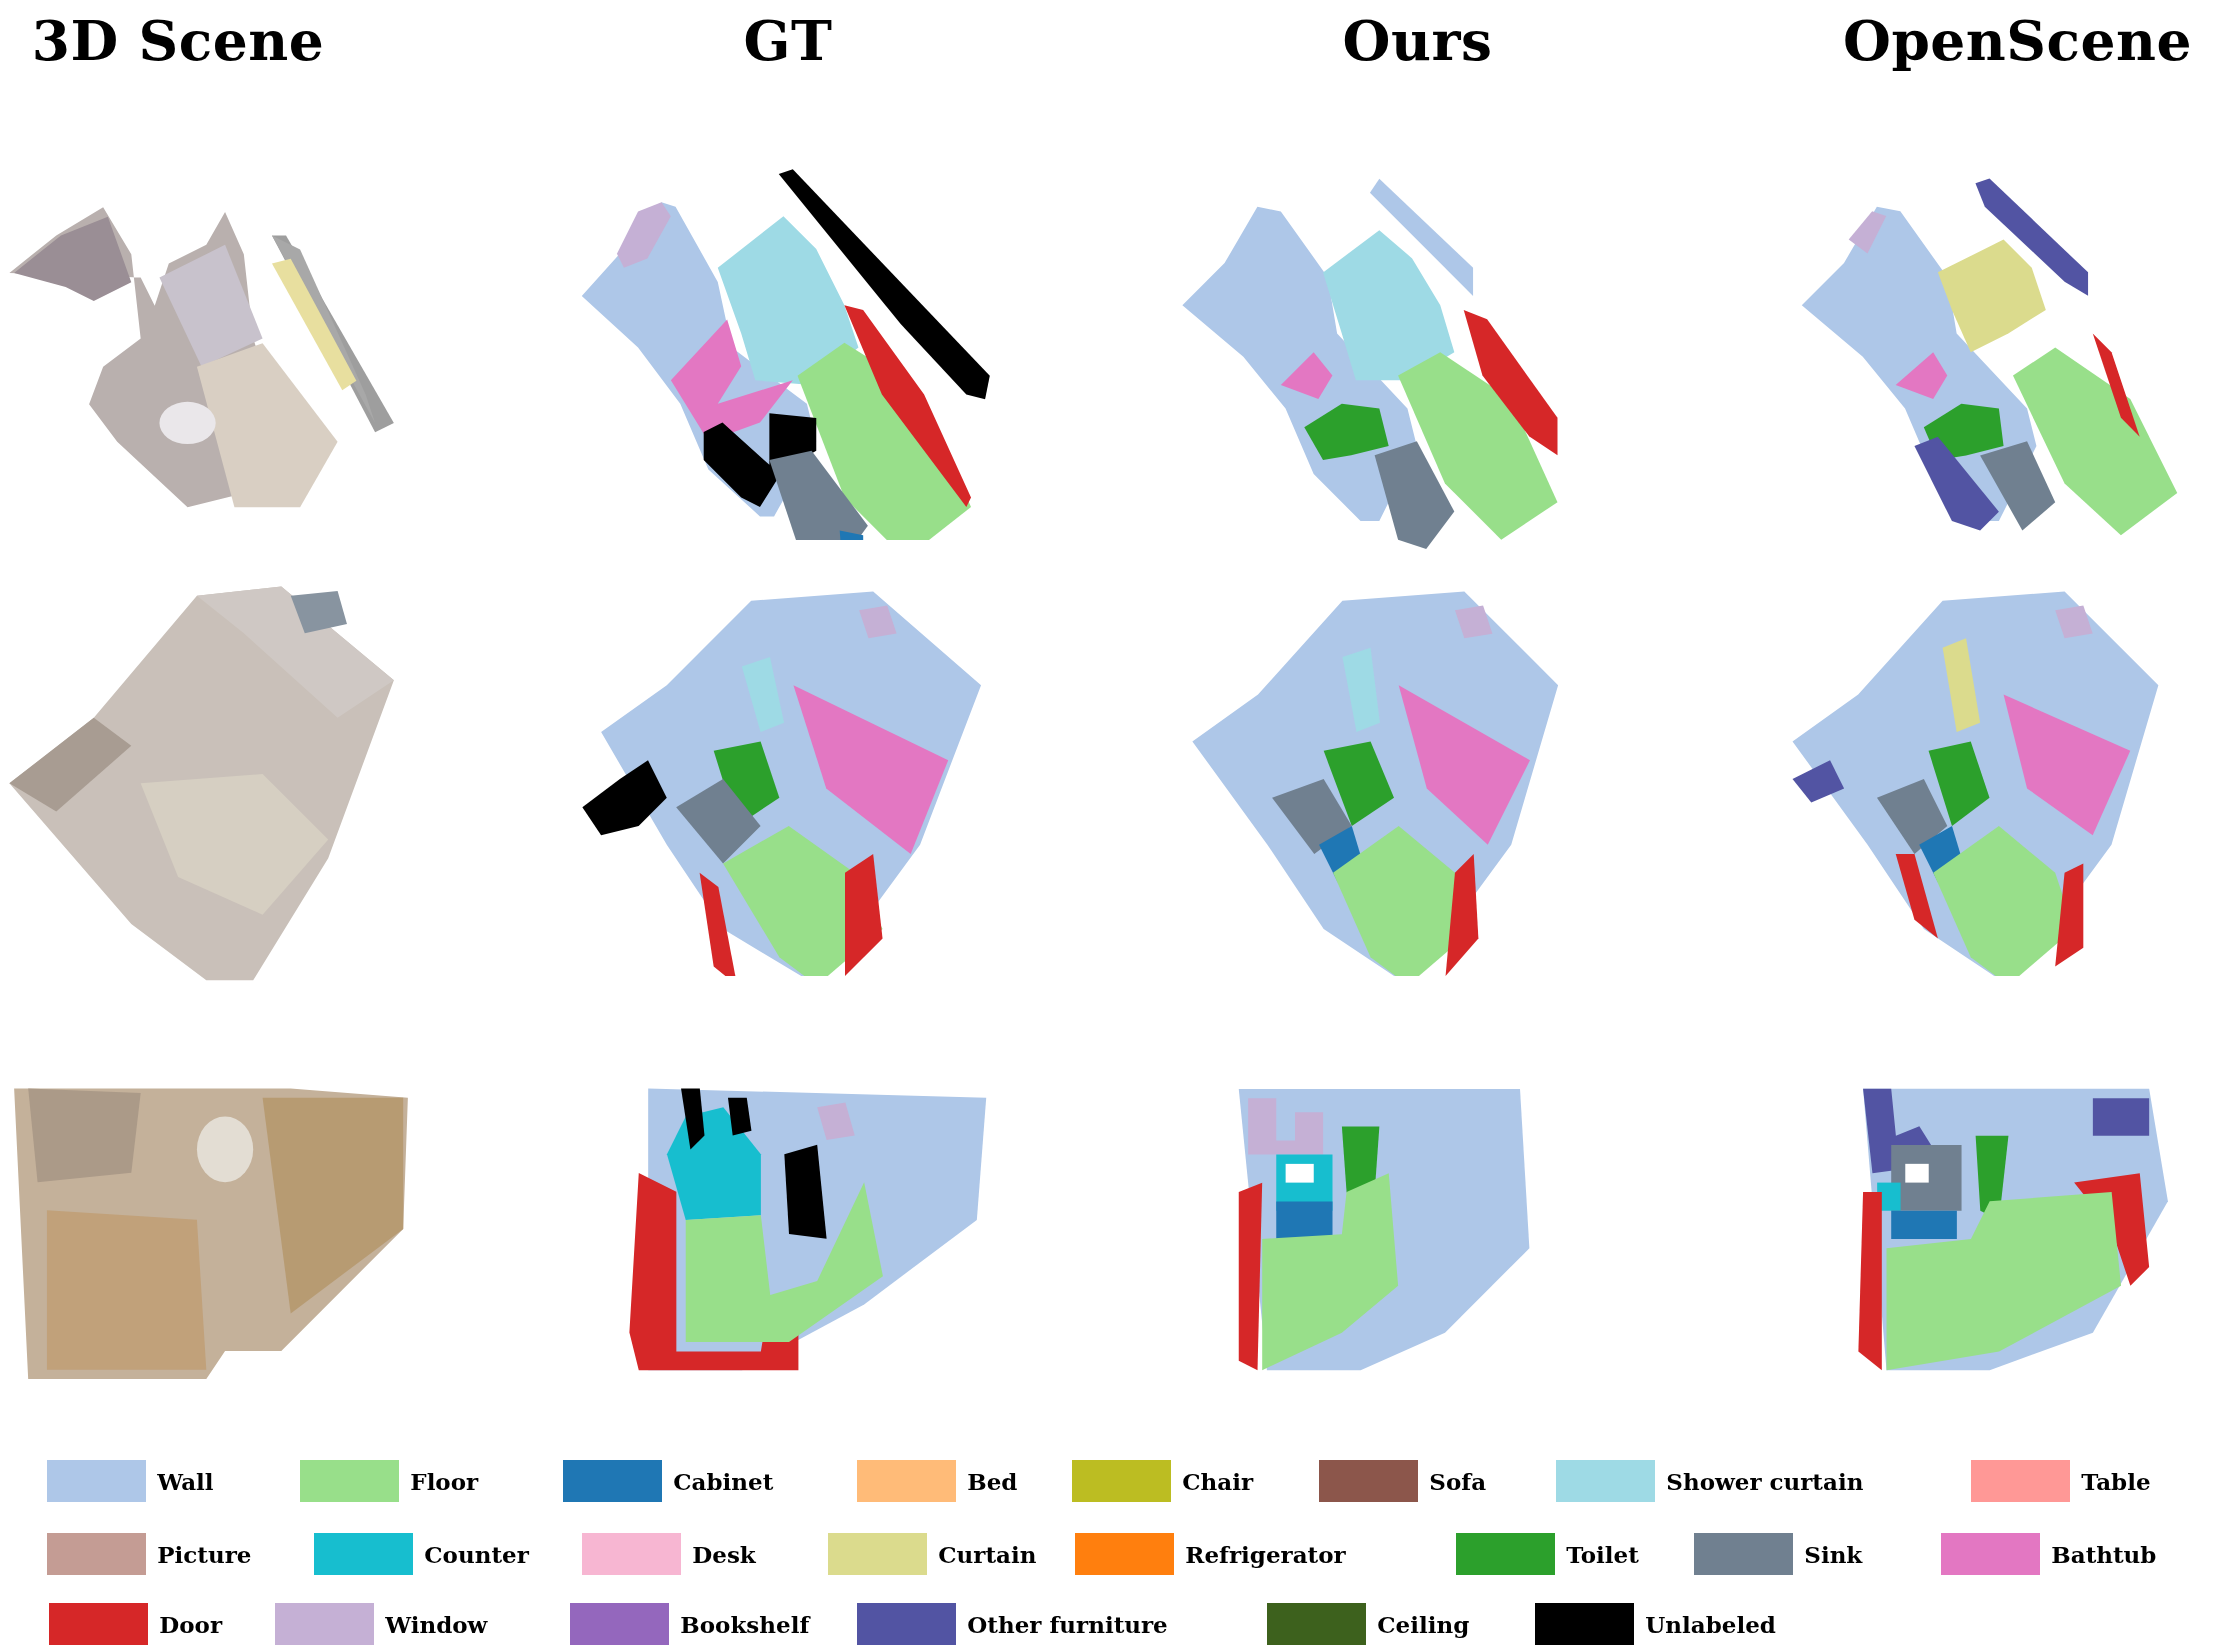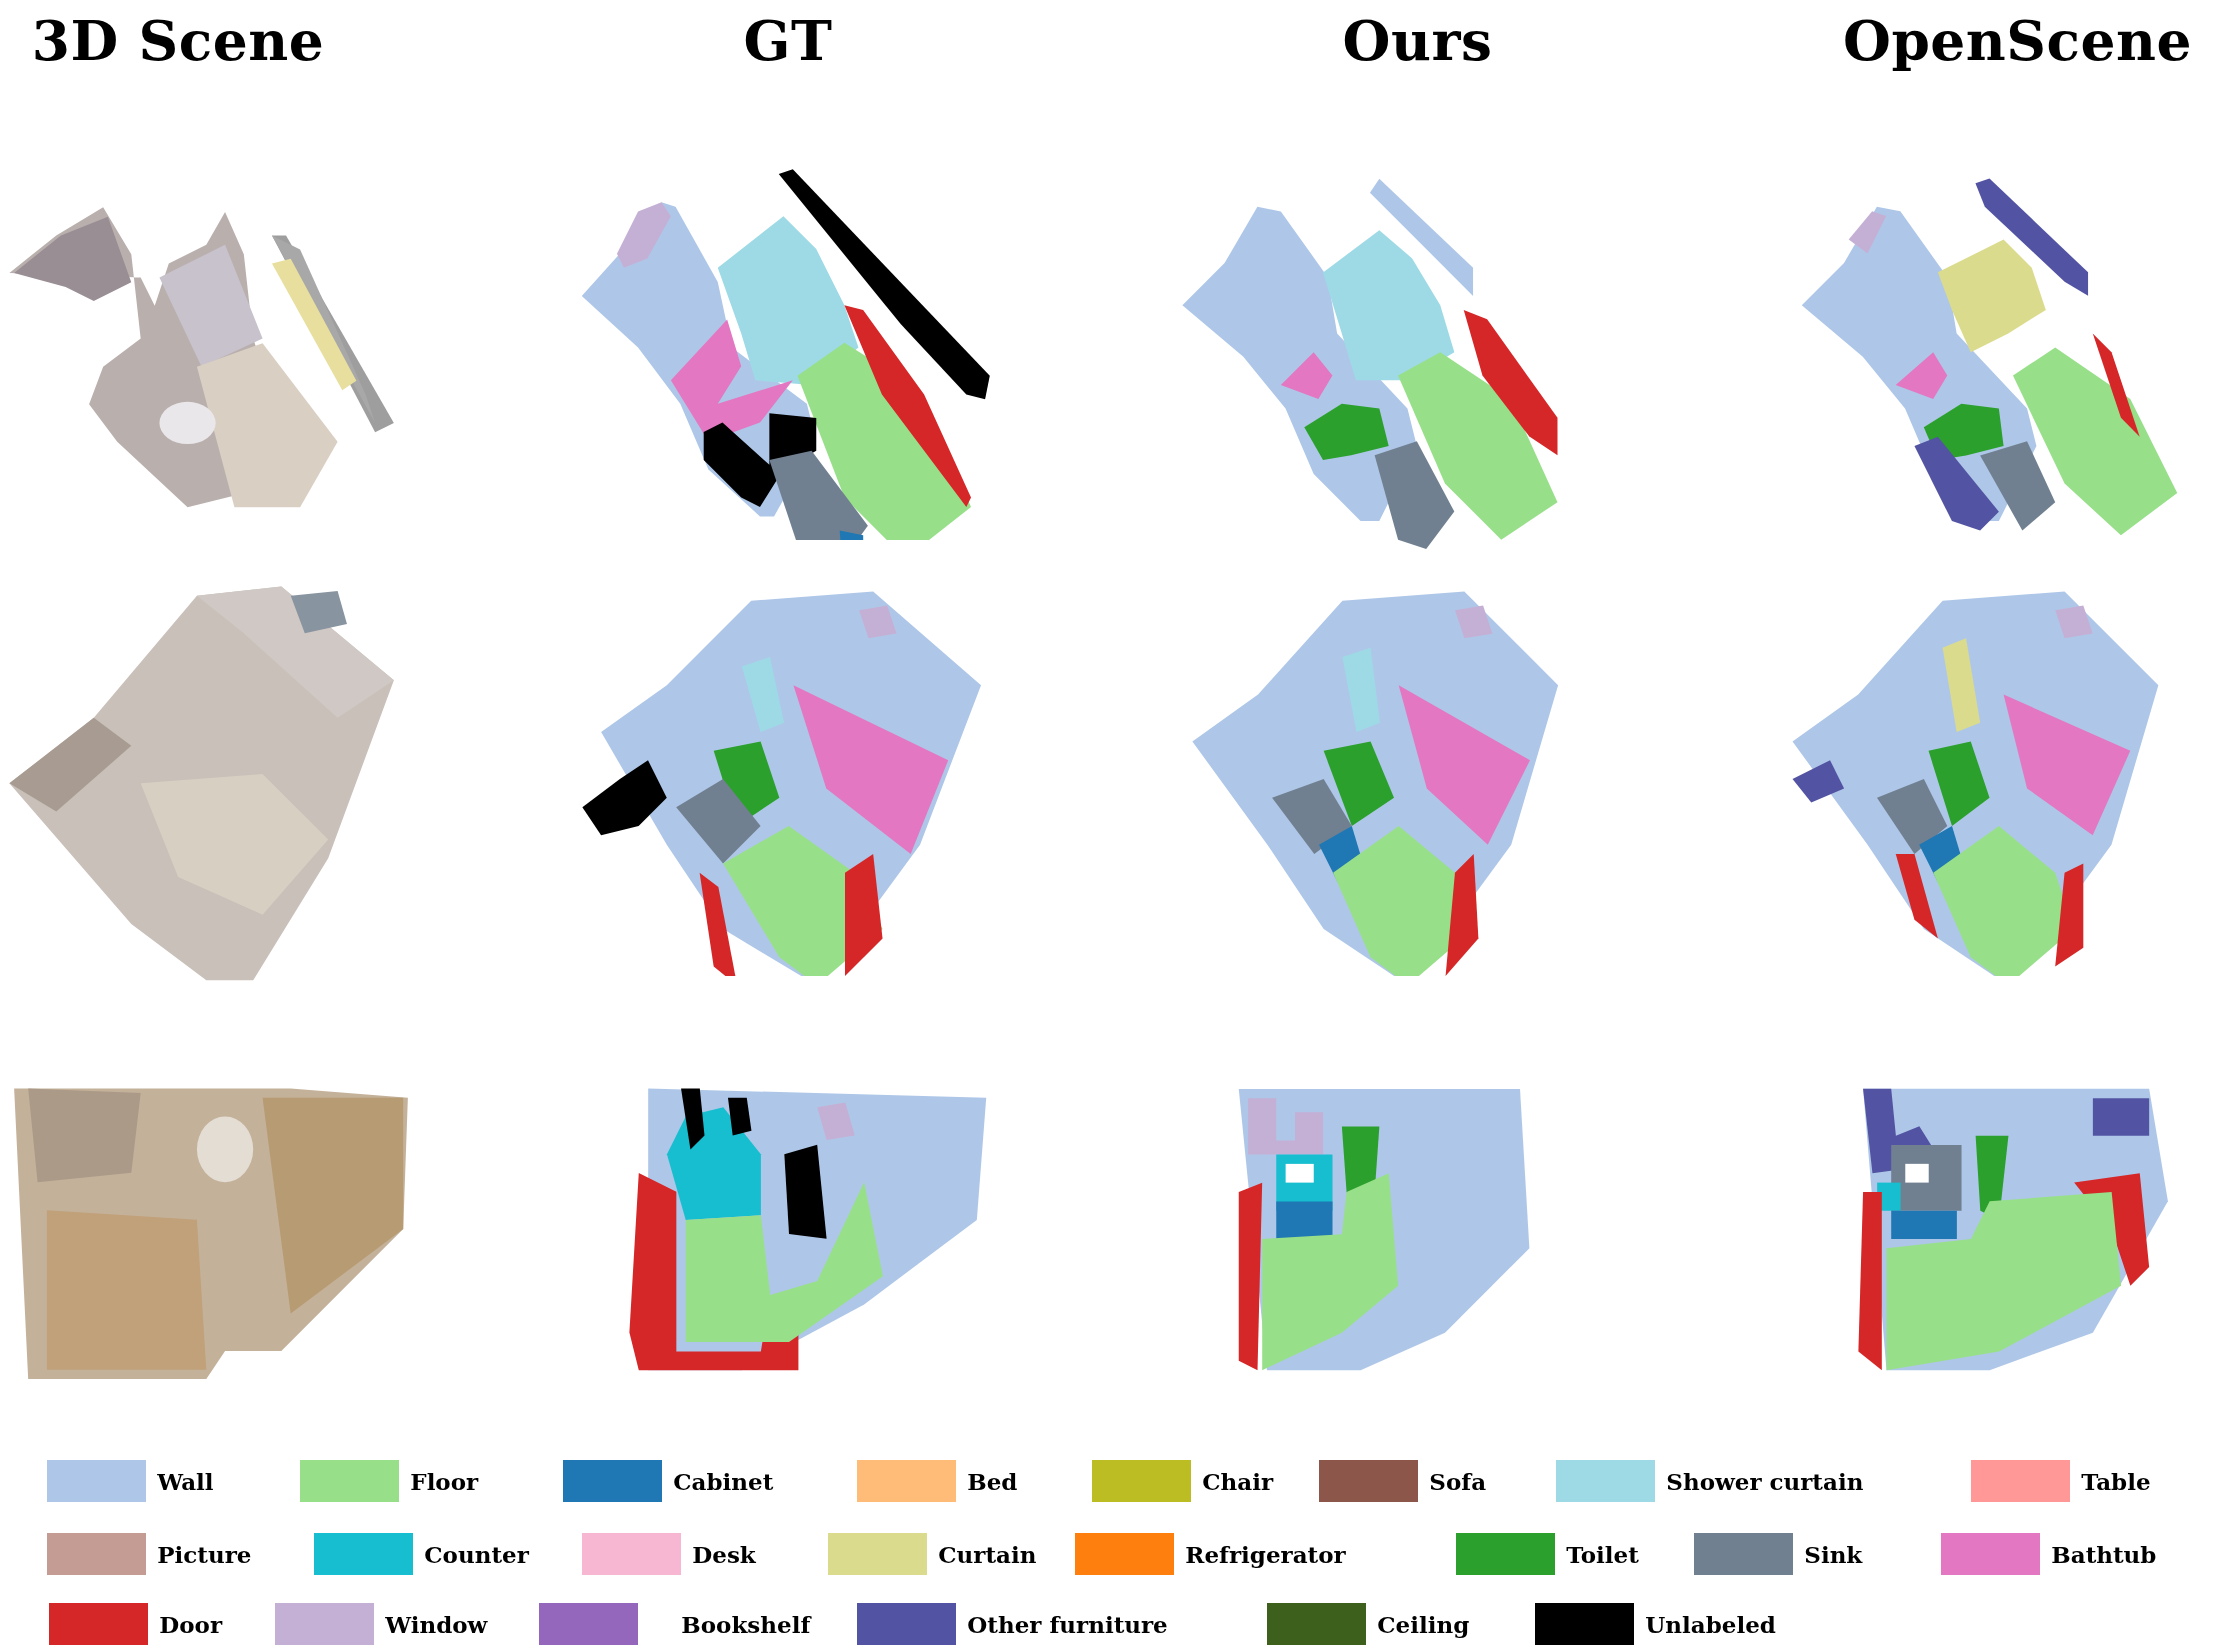--- a/index.html
+++ b/index.html
@@ -195,21 +195,21 @@
         <span class="legend-label">Floor</span>
       </div>
     <div class="legend-item" style="left:563px;">
         <span class="swatch" style="background:#1f77b4"></span>
         <span class="legend-label">Cabinet</span>
       </div>
     <div class="legend-item" style="left:857px;">
         <span class="swatch" style="background:#ffbb78"></span>
         <span class="legend-label">Bed</span>
       </div>
-    <div class="legend-item" style="left:1072px;margin-left:20px;">
+    <div class="legend-item" style="left:1072px;">
         <span class="swatch" style="background:#bcbd22"></span>
         <span class="legend-label">Chair</span>
       </div>
     <div class="legend-item" style="left:1319px;">
         <span class="swatch" style="background:#8c564b"></span>
         <span class="legend-label">Sofa</span>
       </div>
     <div class="legend-item" style="left:1556px;">
         <span class="swatch" style="background:#9edae5"></span>
         <span class="legend-label">Shower curtain</span>
@@ -255,21 +255,21 @@
   </div>
   <div class="legend-row" style="top:162px;">
     <div class="legend-item" style="left:49px;">
         <span class="swatch" style="background:#d62728"></span>
         <span class="legend-label">Door</span>
       </div>
     <div class="legend-item" style="left:275px;">
         <span class="swatch" style="background:#c5b0d5"></span>
         <span class="legend-label">Window</span>
       </div>
-    <div class="legend-item" style="left:539px;gap:32px;">
+    <div class="legend-item" style="left:570px;">
         <span class="swatch" style="background:#9467bd"></span>
         <span class="legend-label">Bookshelf</span>
       </div>
     <div class="legend-item" style="left:857px;">
         <span class="swatch" style="background:#5254a3"></span>
         <span class="legend-label">Other furniture</span>
       </div>
     <div class="legend-item" style="left:1267px;">
         <span class="swatch" style="background:#3d611d"></span>
         <span class="legend-label">Ceiling</span>

